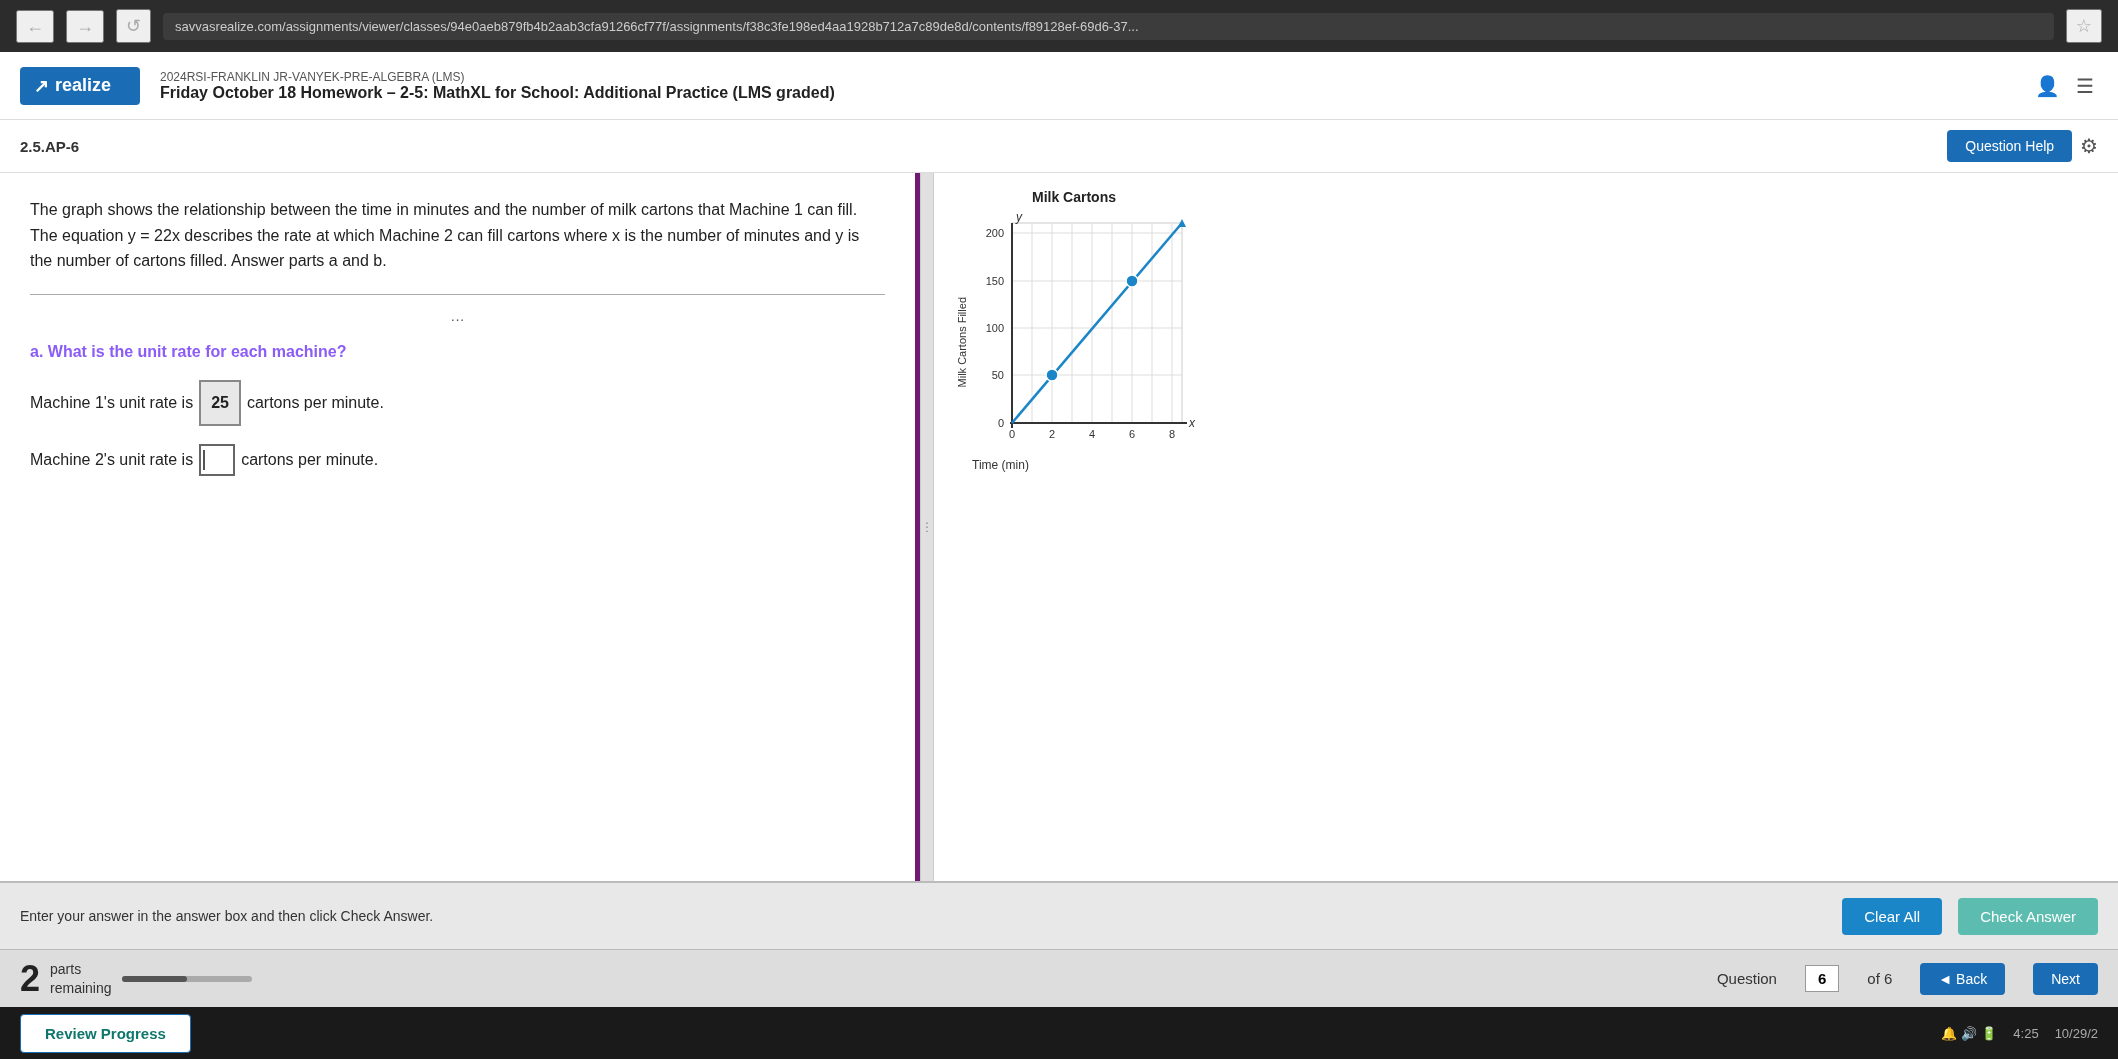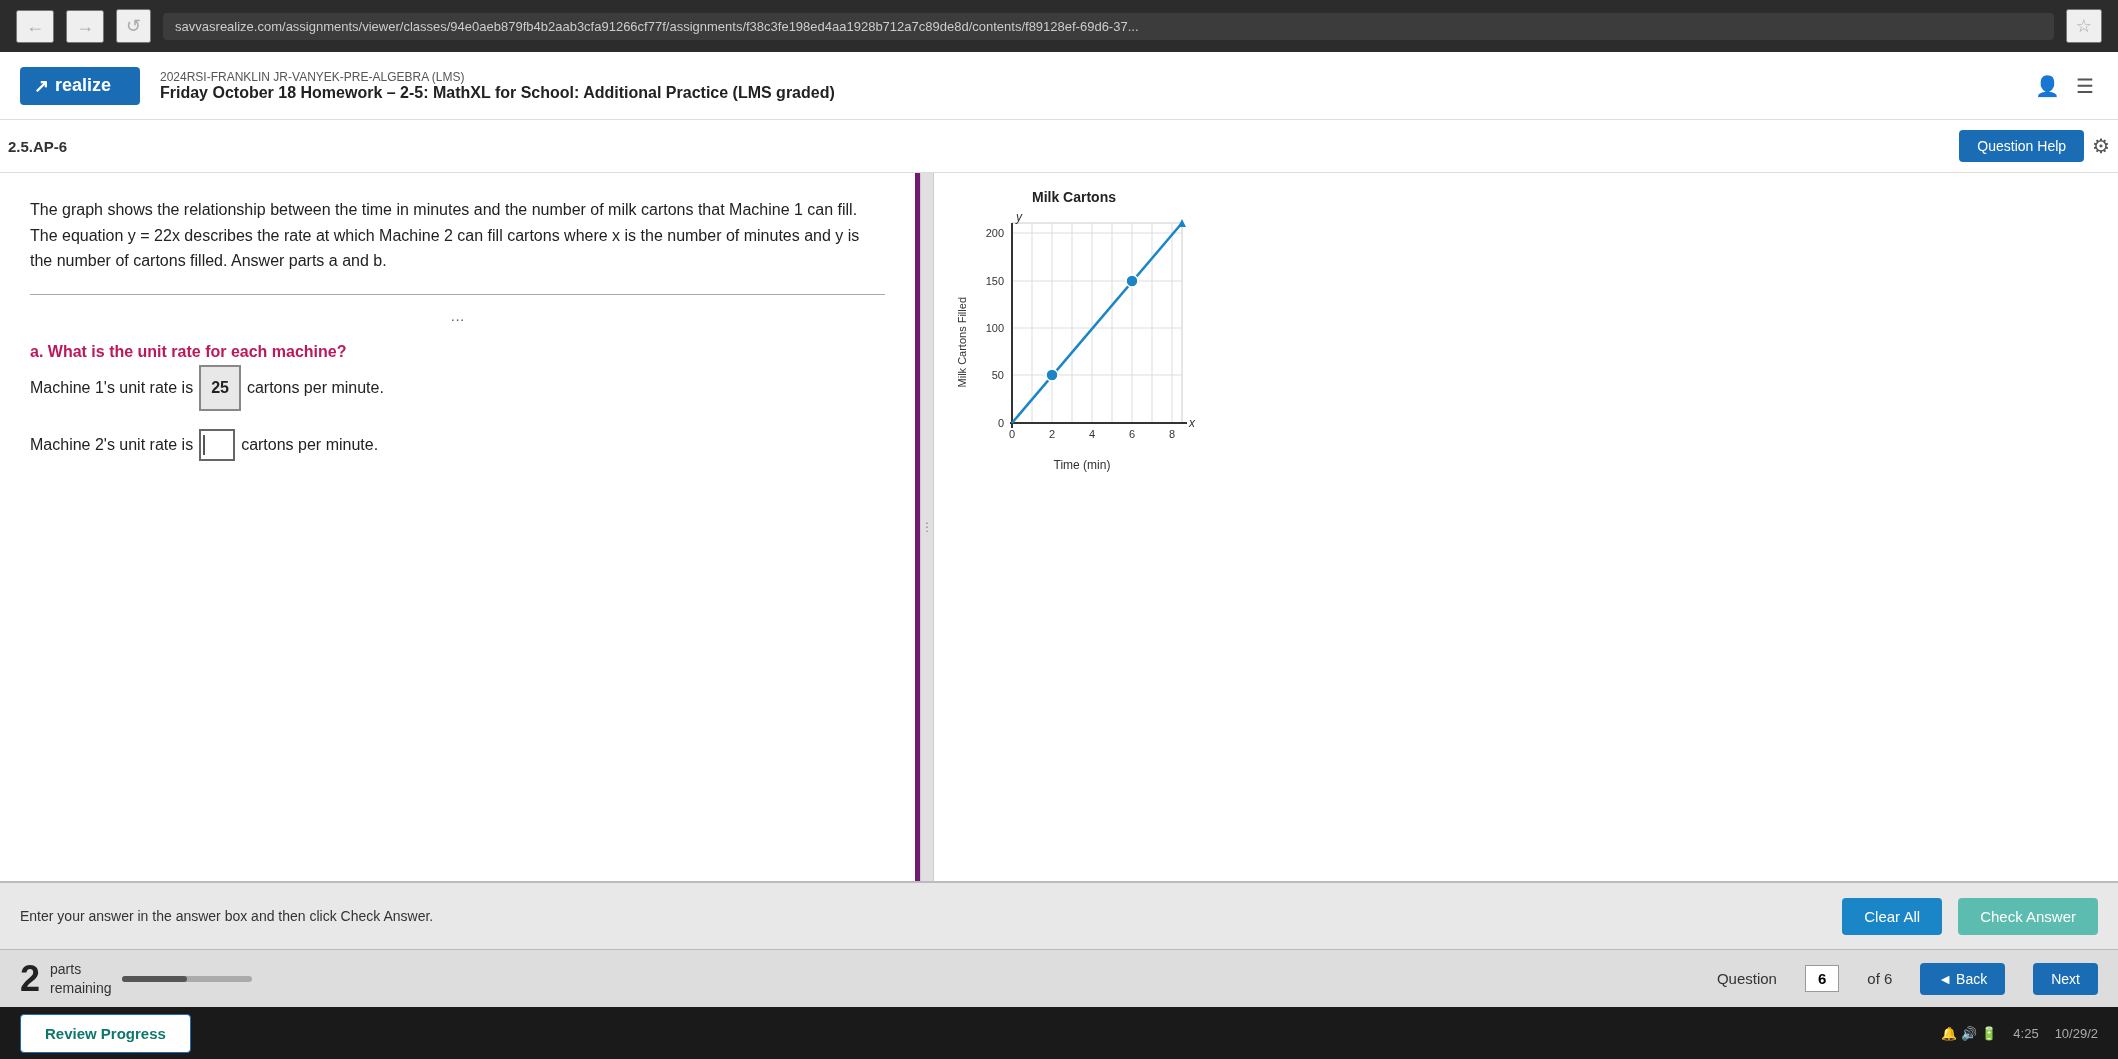--- a/index.html
+++ b/index.html
@@ -100,21 +100,21 @@
       flex: 1;
       display: flex;
       flex-direction: column;
       overflow: hidden;
     }
 
     
     .question-bar {
       background: white;
       border-bottom: 1px solid #ddd;
-      padding: 10px 8px;
+      padding: 10px 20px;
       display: flex;
       align-items: center;
       justify-content: space-between;
     }
     .question-number {
       font-size: 15px;
       font-weight: bold;
       color: #333;
     }
     .question-help-btn {
@@ -159,22 +159,22 @@
     }
     .expand-dots {
       text-align: center;
       color: #555;
       font-size: 14px;
       margin-bottom: 16px;
     }
     .part-a-label {
       font-weight: bold;
       font-size: 16px;
-      margin-bottom: 4px;
-      color: #be185d;
+      margin-bottom: 19px;
+      color: #8b5cf6;
     }
     .answer-line {
       font-size: 16px;
       color: #222;
       margin-bottom: 18px;
       display: flex;
       align-items: center;
       flex-wrap: wrap;
       gap: 6px;
     }
@@ -474,21 +474,21 @@
               <line x1="40" y1="210" x2="210" y2="10" stroke="#1a85c7" stroke-width="2.5"></line>
 
               <circle cx="80" cy="162" r="6" fill="#1a85c7" stroke="white" stroke-width="1.5"></circle>
 
               <circle cx="160" cy="68" r="6" fill="#1a85c7" stroke="white" stroke-width="1.5"></circle>
 
               <polygon points="210,6 206,14 214,14" fill="#1a85c7"></polygon>
             </svg>
             
             
-            <div style="text-align:center;font-size:12px;color:#333;margin-top:2px;">Time (min)</div>
+            <div style="text-align:left;font-size:12px;color:#333;margin-top:2px;">Time (min)</div>
           </div>
         </div>
       </div>
     </div>
 
     <div class="answer-entry-bar">
       <span class="answer-instruction">Enter your answer in the answer box and then click Check Answer.</span>
       <button class="clear-all-btn">Clear All</button>
       <button class="check-answer-btn">Check Answer</button>
     </div>

